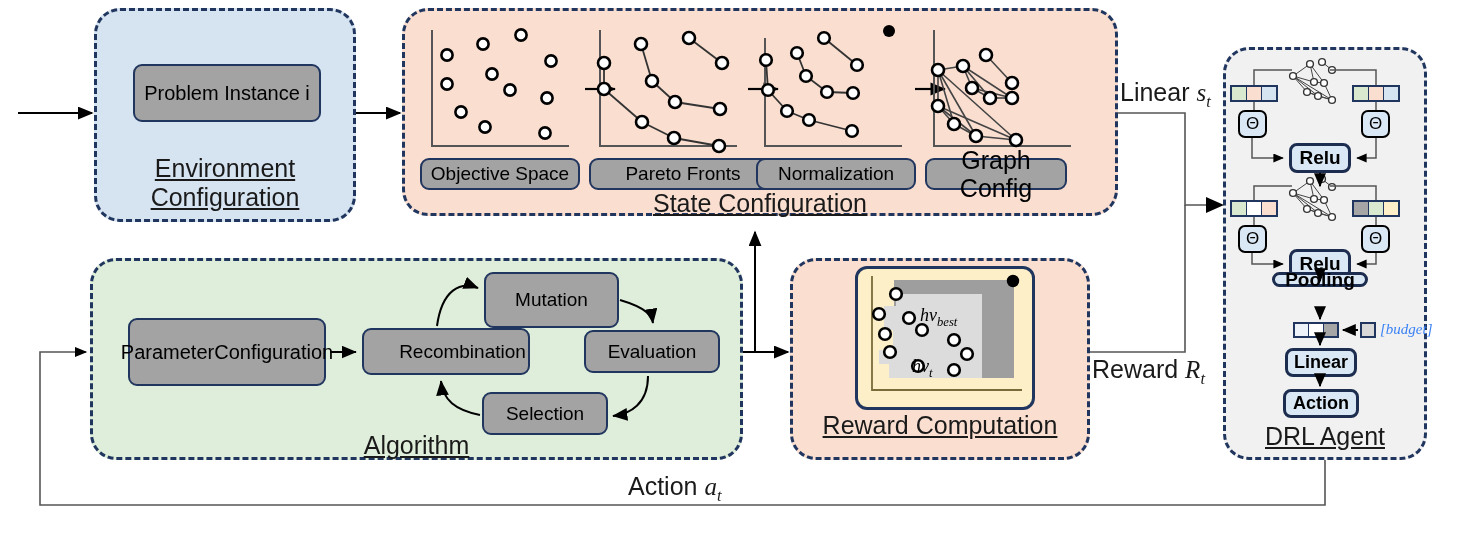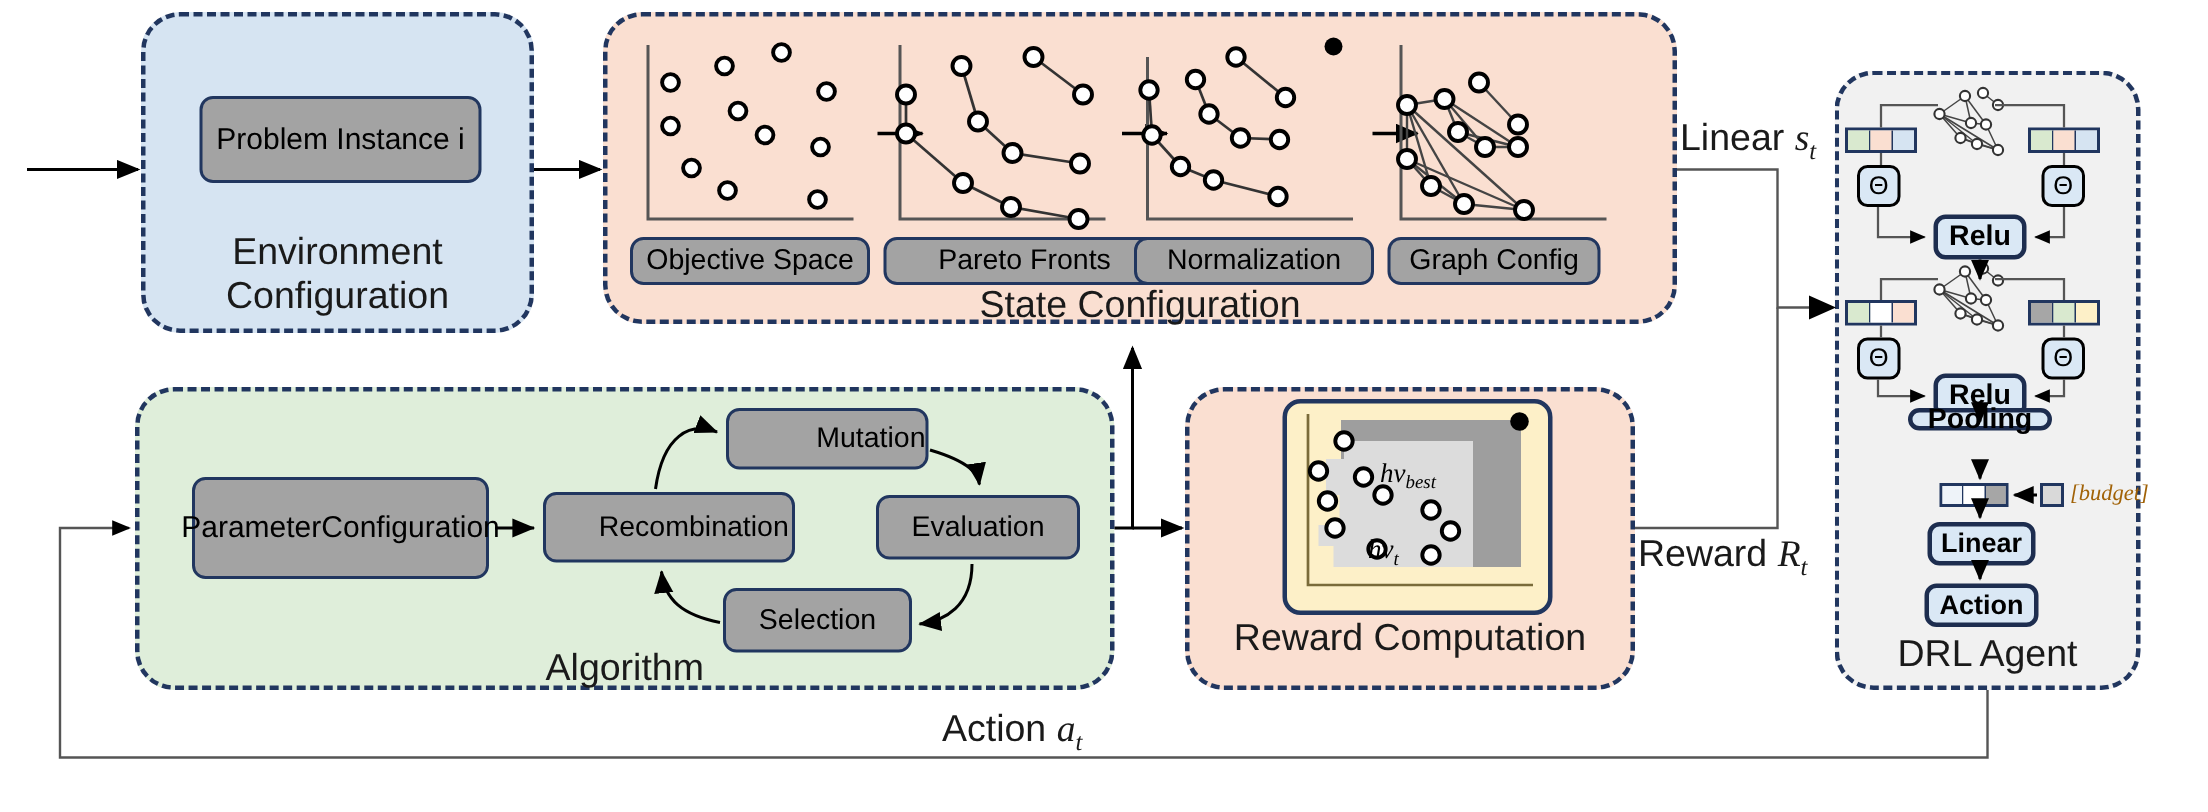--- a/index.html
+++ b/index.html
@@ -22,20 +22,21 @@
   }
   .panel-caption {
     position: absolute;
     left: 0; right: 0;
     text-align: center;
     font-size: 25px;
     color: #1a1a1a;
     font-family: "Liberation Sans", sans-serif;
     line-height: 1.08;
     font-weight: 400;
+    text-decoration: underline;
   }
   .chip {
     position: absolute;
     background: #a3a3a3;
     border: 2.5px solid #21365f;
     border-radius: 9px;
     display: flex;
     align-items: center;
     justify-content: center;
     text-align: center;
@@ -68,21 +69,21 @@
   .cellrow div:last-child { border-right: none; }
   .theta {
     position: absolute; background: #dae8f5;
     border: 2.5px solid #000; border-radius: 7px;
     display:flex; align-items:center; justify-content:center;
     font-size: 17px; color:#000;
   }
   .budget-label {
     position: absolute; font-style: italic;
     font-family: "Liberation Serif", serif;
-    font-size: 15px; color: #a16207; white-space: nowrap;
+    font-size: 15px; color: #3b82f6; white-space: nowrap;
   }
   .hvlabel {
     position: absolute; font-family: "Liberation Serif", serif;
     font-style: italic; color:#000; white-space: nowrap;
   }
   .hvlabel sub { font-size: 0.7em; }
 </style>
 </head>
 <body>
 
@@ -225,38 +226,38 @@
       <circle cx="50" cy="110" r="6"></circle>
       <circle cx="90" cy="114" r="6"></circle>
       <circle cx="37" cy="40" r="6"></circle>
       <circle cx="46" cy="62" r="6"></circle>
       <circle cx="64" cy="72" r="6"></circle>
       <circle cx="86" cy="72" r="6"></circle>
       <circle cx="60" cy="29" r="6"></circle>
       <circle cx="86" cy="57" r="6"></circle>
     </g>
   </svg>
-  <div class="chip" style="left:925px; top:158px; width:142px; height:32px; font-size:19px;">
+  <div class="chip" style="left:925px; top:158px; width:142px; height:32px; font-size:25px;">
     <span>Graph Config</span>
   </div>
 
   <div class="panel-caption" style="left:402px; top:190px; width:716px;">State Configuration</div>
 
   <div class="panel" style="left:90px; top:258px; width:653px; height:202px; background:#dfeeda;">
   </div>
 
   <div class="chip" style="left:128px; top:318px; width:198px; height:68px; font-size:20px; flex-direction:row;">
     <span>Parameter</span>
     <span>Configuration</span>
   </div>
 
   <div class="chip" style="left:362px; top:328px; width:168px; height:47px; font-size:19px;padding-left:33px;">
     <span>Recombination</span>
   </div>
-  <div class="chip" style="left:484px; top:272px; width:135px; height:41px; font-size:19px;justify-content:flex-end;">
+  <div class="chip" style="left:484px; top:272px; width:135px; height:56px; font-size:19px;">
     <span>Mutation</span>
   </div>
   <div class="chip" style="left:584px; top:330px; width:136px; height:43px; font-size:19px;">
     <span>Evaluation</span>
   </div>
   <div class="chip" style="left:482px; top:392px; width:126px; height:43px; font-size:19px;">
     <span>Selection</span>
   </div>
 
   <svg class="ov" style="left:0px; top:0px;" width="1472" height="541" viewBox="0 0 1472 541">

